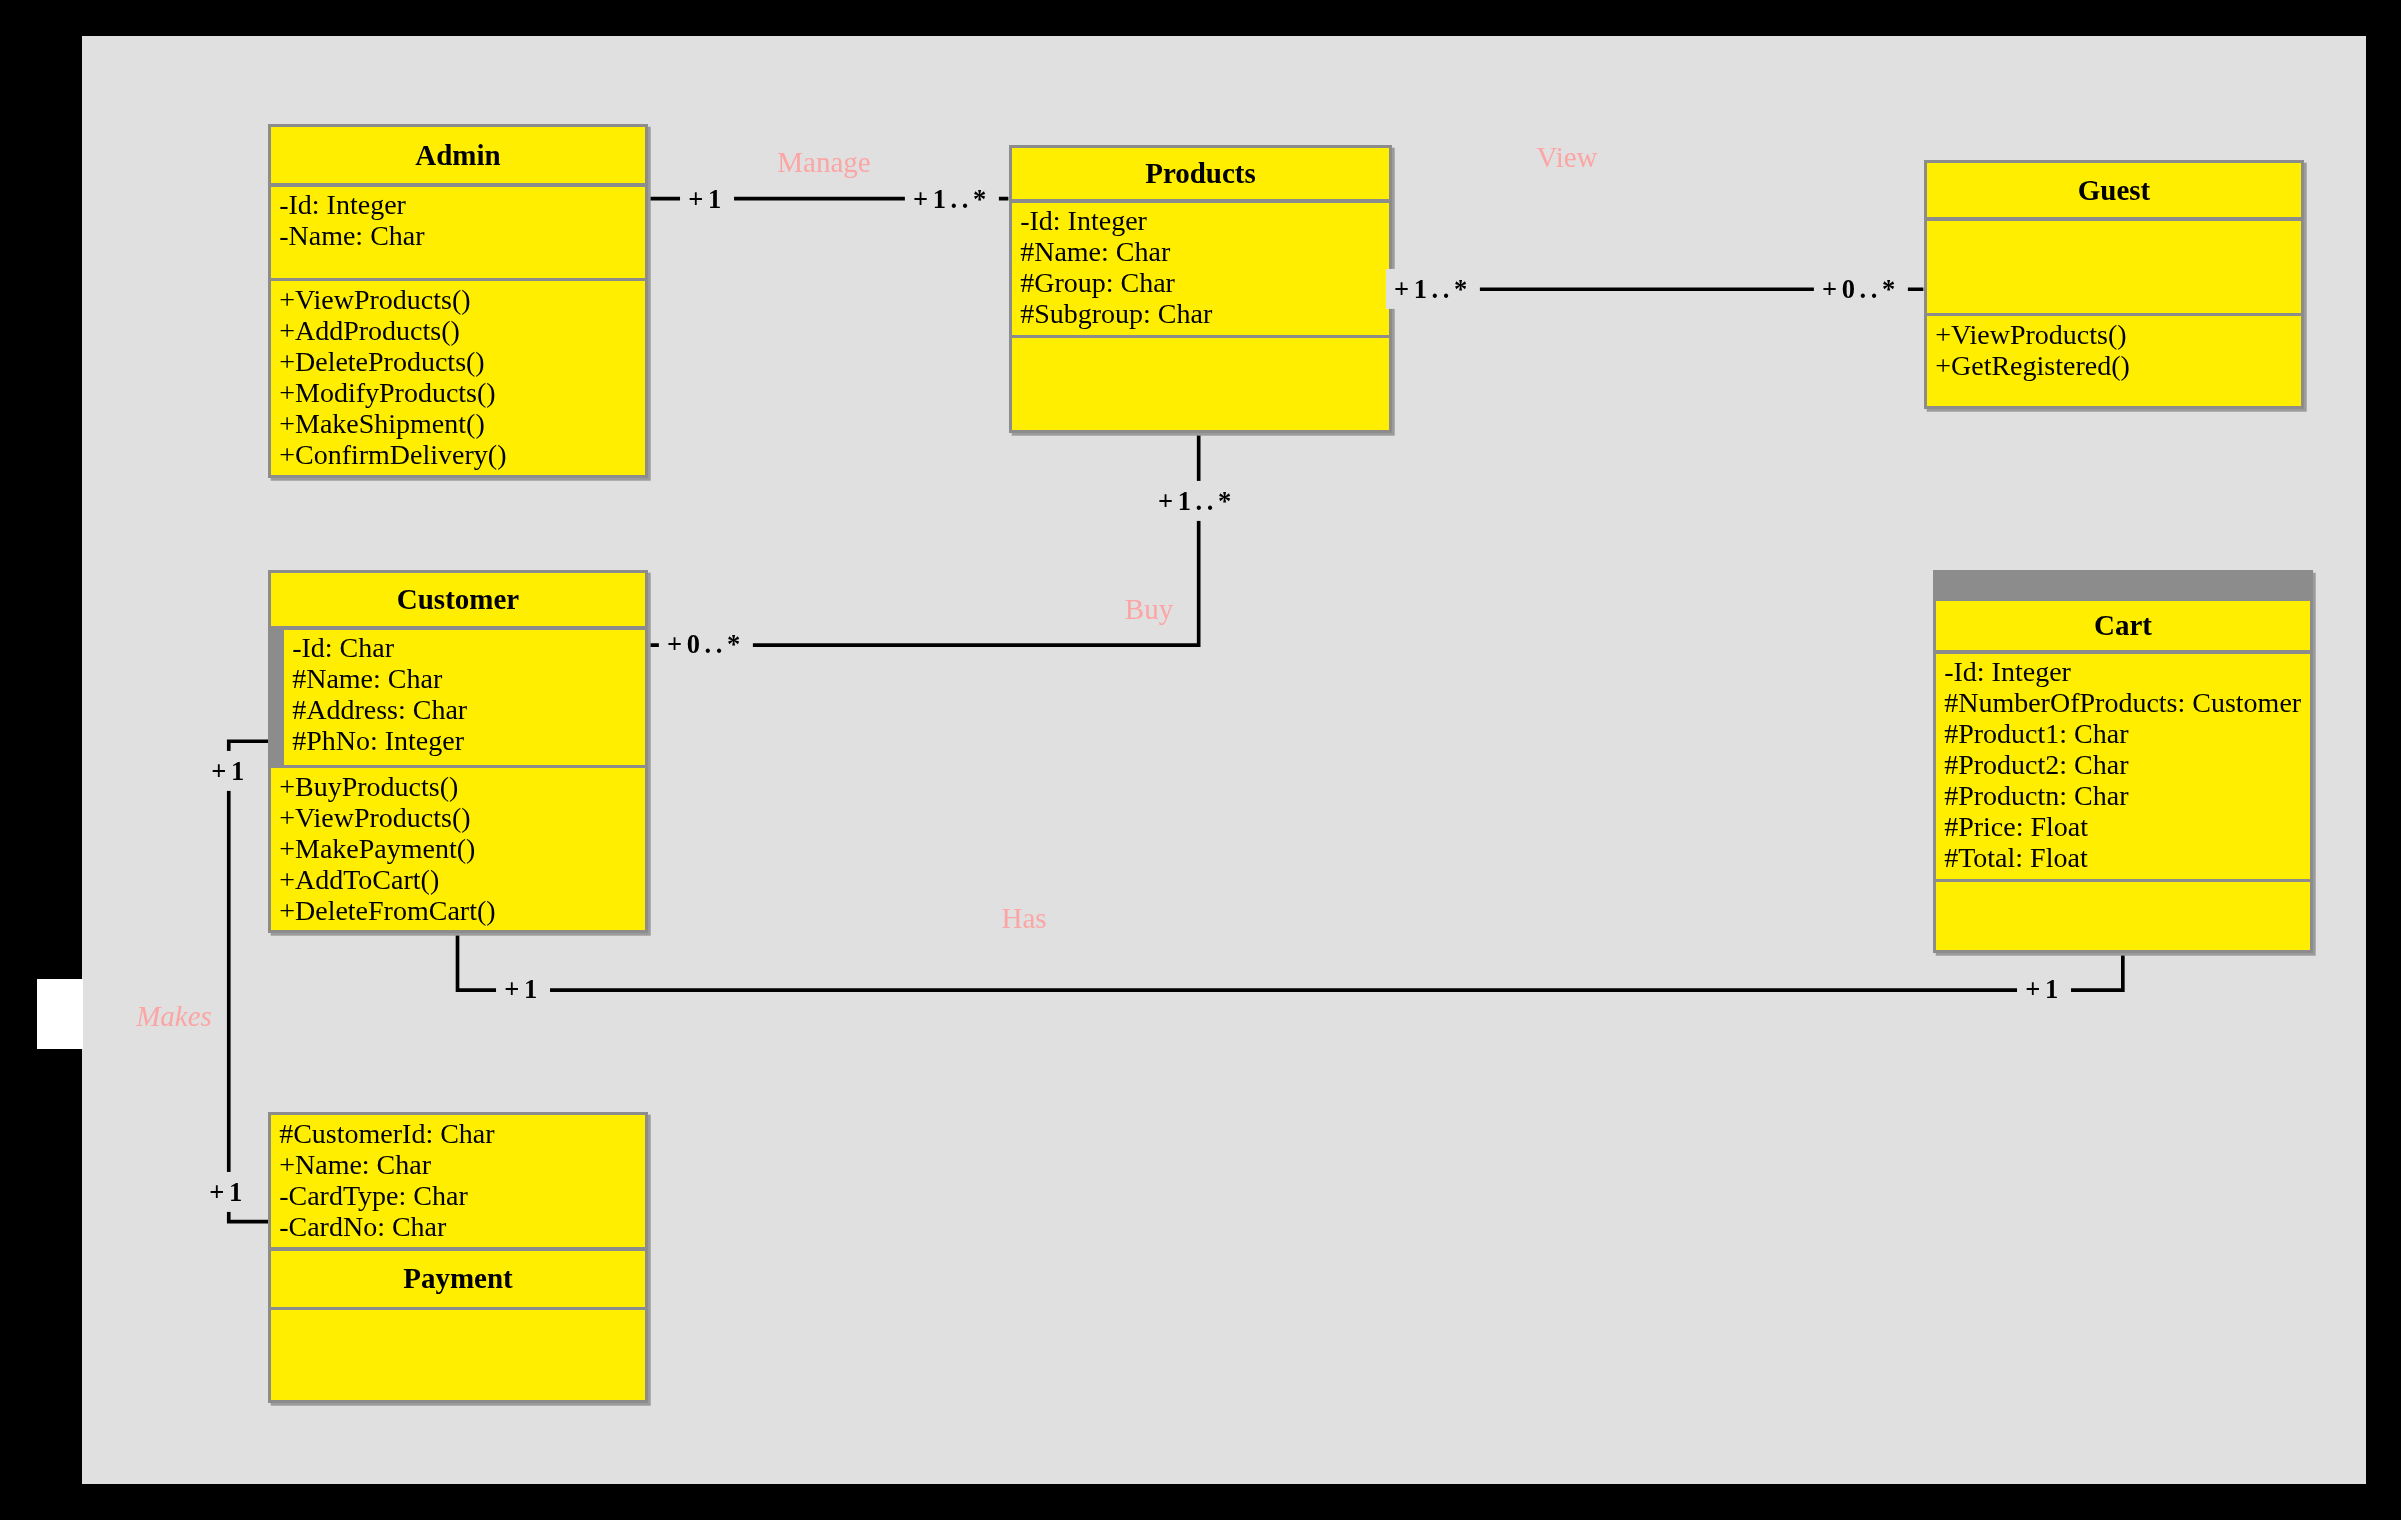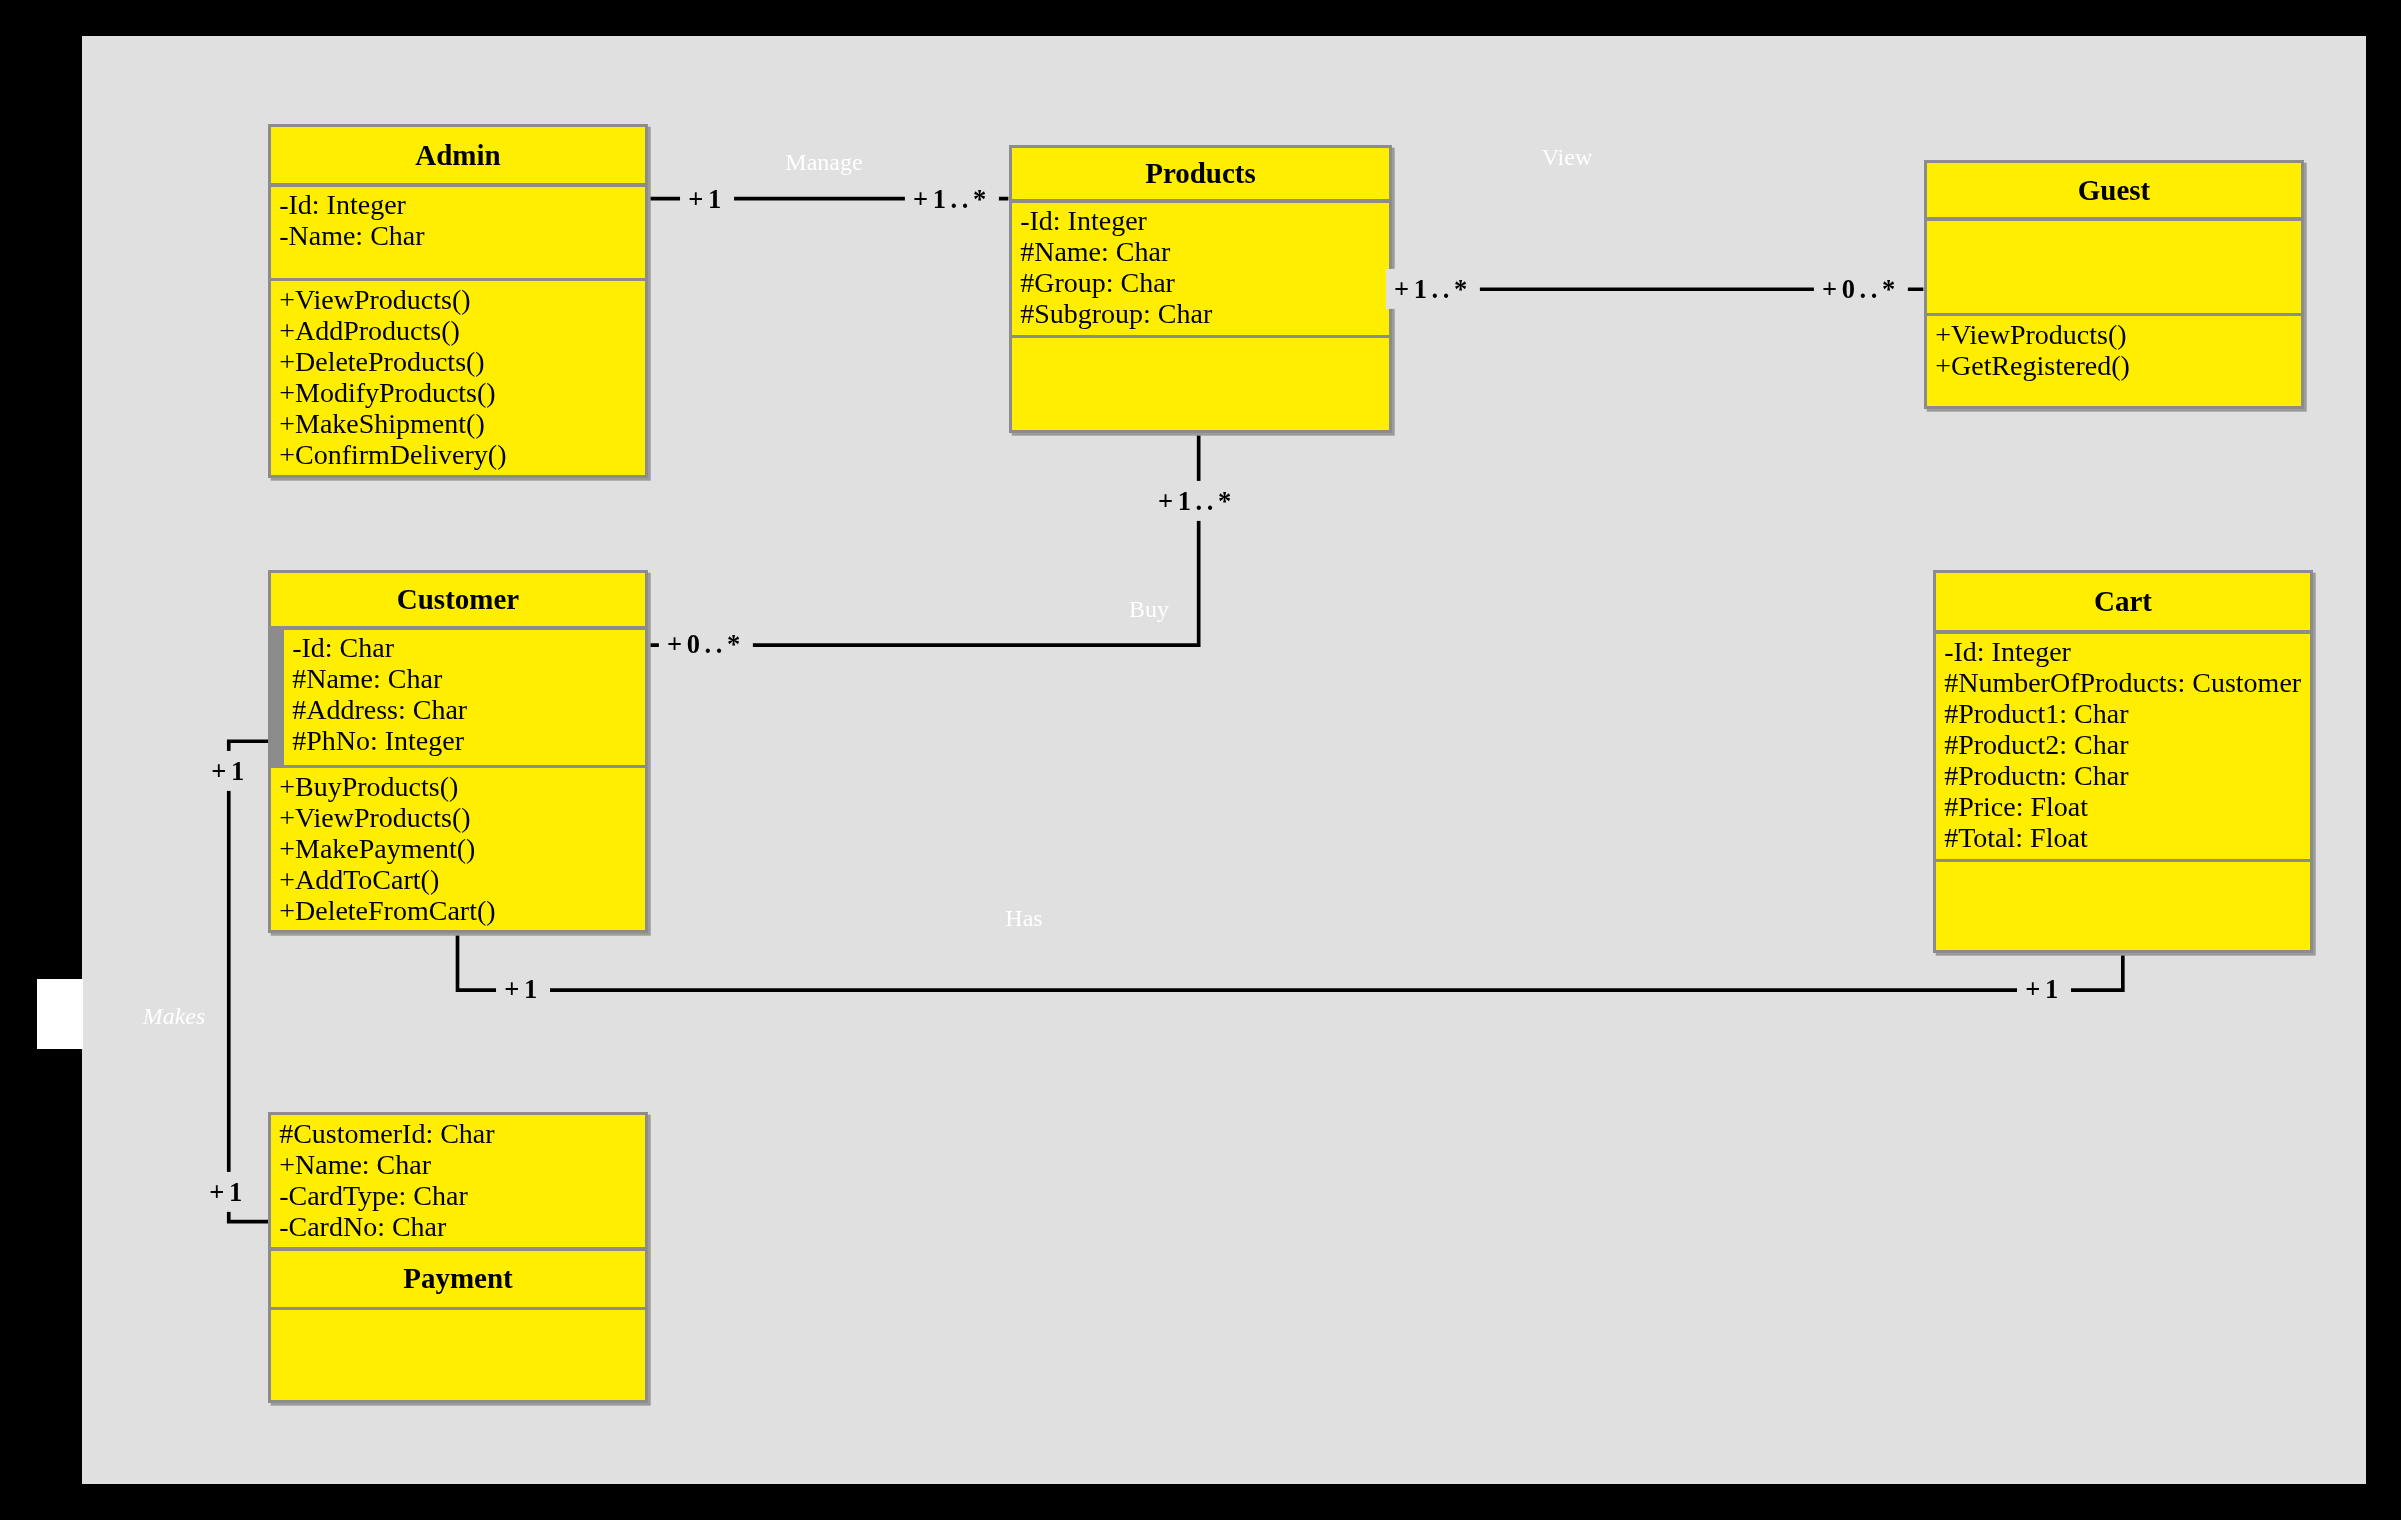--- a/index.html
+++ b/index.html
@@ -32,21 +32,21 @@
     font-weight:bold;font-size:29px;color:#000;
     flex:0 0 auto;
   }
   .c-members{
     font-size:28px;line-height:31px;color:#000;
     padding:2.7px 8.2px;flex:0 0 auto;white-space:nowrap;
   }
   .c-members.grow{flex:1 1 auto;}
   .assoc-label{
     position:absolute;transform:translate(-50%,-50%);
-    font-size:24px;color:#ffffff;white-space:nowrap;
+    font-size:29px;color:#fca5a5;white-space:nowrap;
   }
   .mult{
     position:absolute;transform:translate(-50%,-50%);
     font-size:26.5px;font-weight:bold;color:#000;
     letter-spacing:4.6px;white-space:nowrap;
     background:#e0e0e0;padding:4.6px 8.2px;
   }
 </style>
 </head>
 <body>
@@ -111,21 +111,21 @@
   <div class="compartment c-members grow">
       <div>+BuyProducts()</div>
       <div>+ViewProducts()</div>
       <div>+MakePayment()</div>
       <div>+AddToCart()</div>
       <div>+DeleteFromCart()</div>
     </div>
 </div>
 
 <div class="uml-class" style="left:1933px;top:570px;width:380px;height:383px;">
-  <div class="compartment c-title" style="height:57px;">Cart</div>
+  <div class="compartment c-title" style="height:49px;margin-top:28px;">Cart</div>
   <div class="compartment c-members" style="height:225px;">
       <div>-Id: Integer</div>
       <div>#NumberOfProducts: Customer</div>
       <div>#Product1: Char</div>
       <div>#Product2: Char</div>
       <div>#Productn: Char</div>
       <div>#Price: Float</div>
       <div>#Total: Float</div>
     </div>
   <div class="compartment c-members grow"></div>

